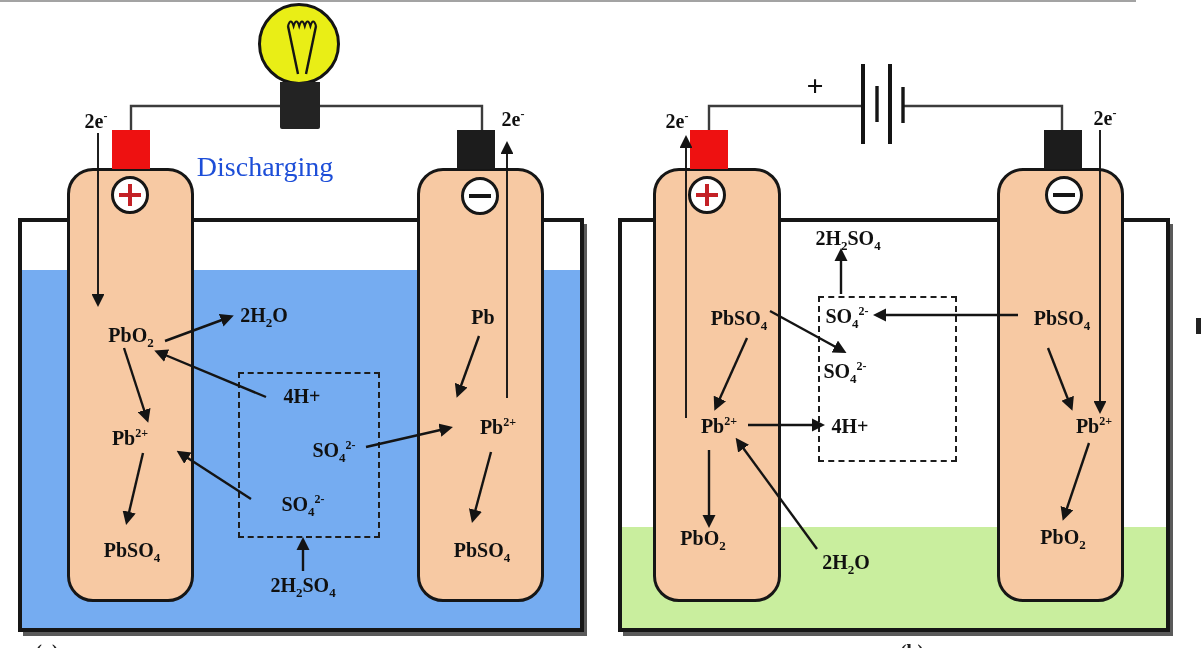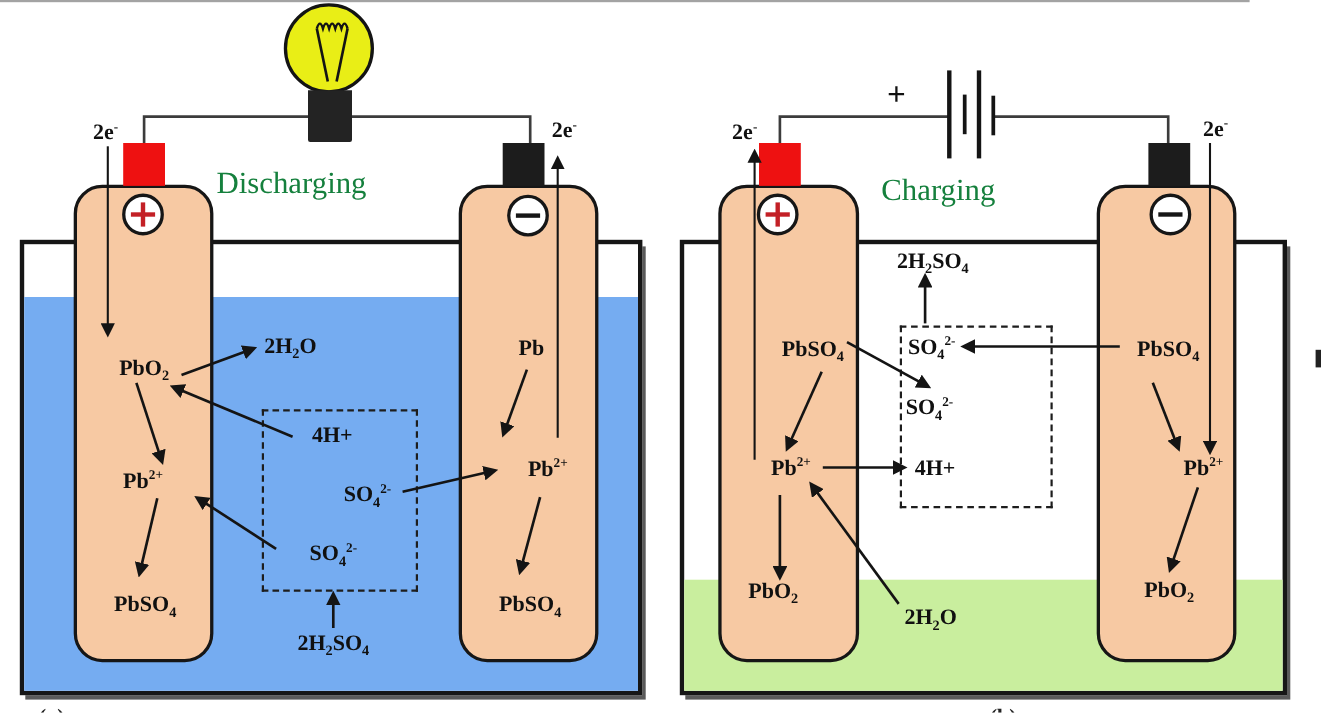--- a/index.html
+++ b/index.html
@@ -67,21 +67,21 @@
   .arrow{stroke:#141414;fill:none;}
   .arrow.reaction{stroke-width:2.4;}
   .arrow.electron{stroke-width:1.9;}
 
   
   .chem-layer{position:absolute;left:0;top:0;width:1201px;height:648px;z-index:5;pointer-events:none;}
   .chem{position:absolute;transform:translate(-50%,-50%);font-family:"Liberation Serif",serif;
         font-weight:bold;font-size:20px;color:#101010;white-space:nowrap;}
   .chem sub{font-size:13px;line-height:0;}
   .chem sup{font-size:12px;line-height:0;}
-  .panel-title{position:absolute;transform:translate(-50%,-50%);font-size:28px;color:#15803d;
+  .panel-title{position:absolute;transform:translate(-50%,-50%);font-size:28px;color:#1d4ed8;
                z-index:5;white-space:nowrap;}
   #title-d{left:265px;top:167px;}
   #title-c{left:853px;top:174px;}
   .battery-plus{position:absolute;left:815px;top:86px;transform:translate(-50%,-50%);
                 font-size:30px;font-weight:bold;color:#111;z-index:5;}
   .caption{position:absolute;font-size:20px;font-weight:bold;color:#222;
            transform:translateX(-50%);z-index:5;}
   #cap-a{left:47px;top:641px;}
   #cap-b{left:912px;top:641px;}
 
@@ -138,21 +138,20 @@
   <div class="terminal red" id="term-c-pos"></div>
   <div class="terminal black" id="term-c-neg"></div>
   <div class="polarity" id="pol-c-pos">
     <span class="h red-glyph"></span>
     <span class="v red-glyph"></span>
   </div>
   <div class="polarity" id="pol-c-neg">
     <span class="h black-glyph"></span>
   </div>
   <div class="battery-plus">+</div>
-  <div class="panel-title" id="title-c">Charging</div>
 
   <svg id="arrows-svg" class="svg-layer">
     <defs>
       <marker id="ah-r" viewBox="0 0 10 10" refX="7" refY="5" markerWidth="5.6" markerHeight="5.6" orient="auto" markerUnits="strokeWidth">
         <path d="M0,0 L10,5 L0,10 z" fill="#141414"></path>
       </marker>
       <marker id="ah-e" viewBox="0 0 10 10" refX="7" refY="5" markerWidth="6.8" markerHeight="6.8" orient="auto" markerUnits="strokeWidth">
         <path d="M0,0 L10,5 L0,10 z" fill="#141414"></path>
       </marker>
     </defs>

